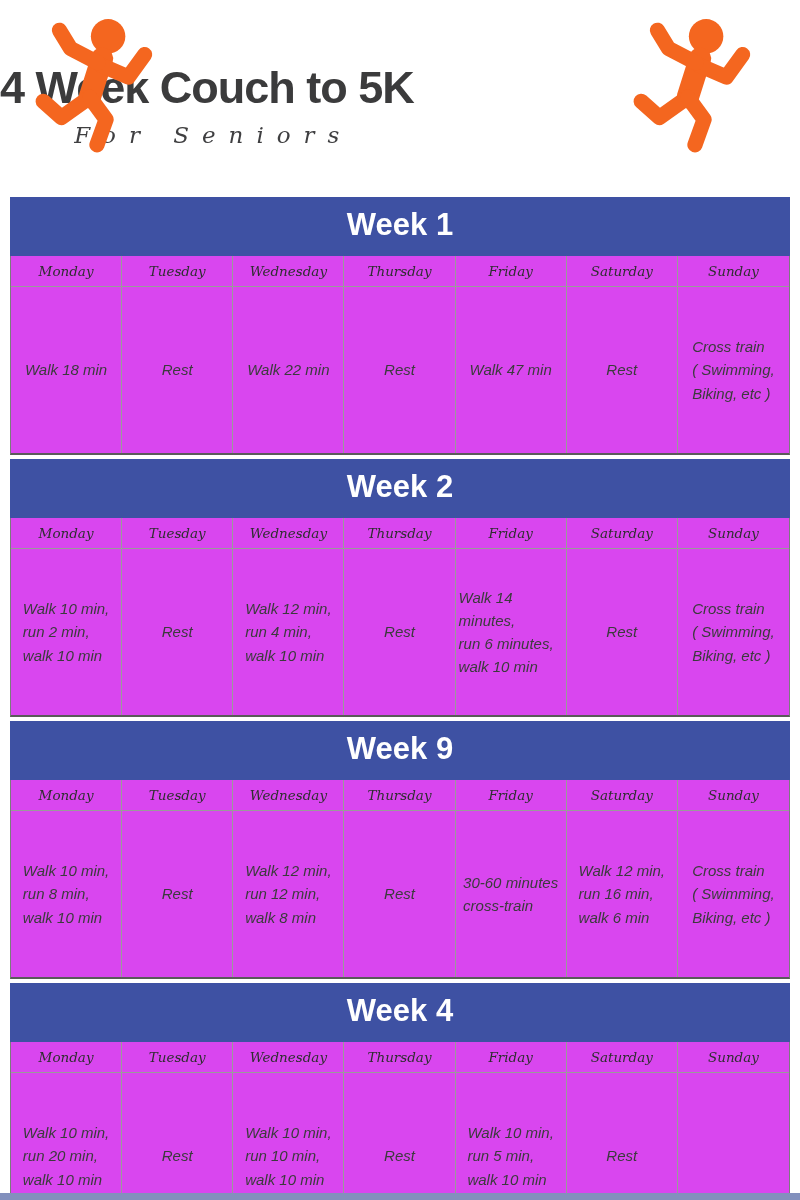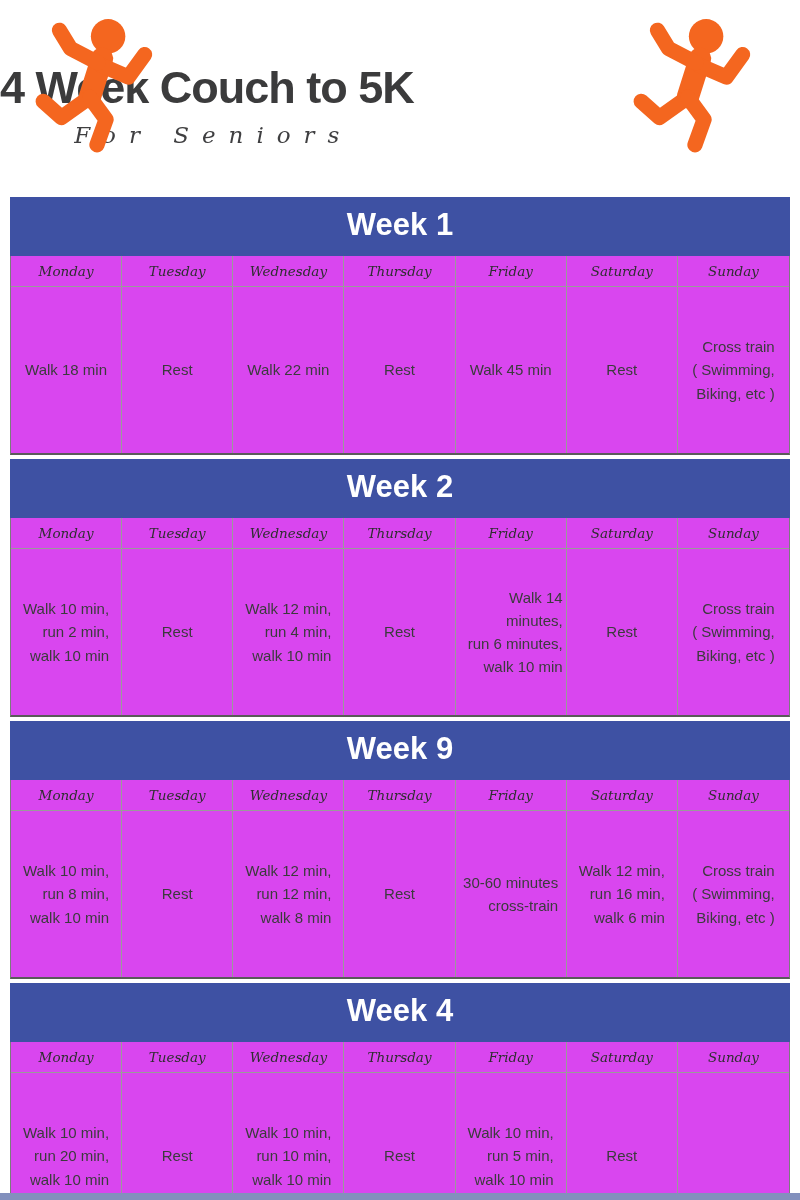--- a/index.html
+++ b/index.html
@@ -74,22 +74,23 @@
     font-family: "DejaVu Serif", serif;
     font-style: italic;
     font-size: 13.5px;
     color: #2e2e2f;
   }
   .cell {
     height: 166px;
     display: flex;
     align-items: center;
     justify-content: center;
-    text-align: right;
+    text-align: left;
     border-right: 1px solid #9a9a9a;
+    font-style: italic;
     font-size: 15px;
     line-height: 1.55;
     color: #3b3b3c;
     white-space: pre-line;
     padding: 0 3px;
   }
   .grid > :nth-child(7n) { border-right: none; }
 
   
   .footer-strip {
@@ -139,21 +140,21 @@
         <div class="day-head">Tuesday</div>
         <div class="day-head">Wednesday</div>
         <div class="day-head">Thursday</div>
         <div class="day-head">Friday</div>
         <div class="day-head">Saturday</div>
         <div class="day-head">Sunday</div>
         <div class="cell">Walk 18 min</div>
         <div class="cell">Rest</div>
         <div class="cell">Walk 22 min</div>
         <div class="cell">Rest</div>
-        <div class="cell">Walk 45 min</div>
+        <div class="cell">Walk 47 min</div>
         <div class="cell">Rest</div>
         <div class="cell">Cross train
 ( Swimming,
 Biking, etc )</div>
       </div>
   </section>
 
   <section class="week">
     <div class="week-bar">Week 2</div>
     <div class="grid">

